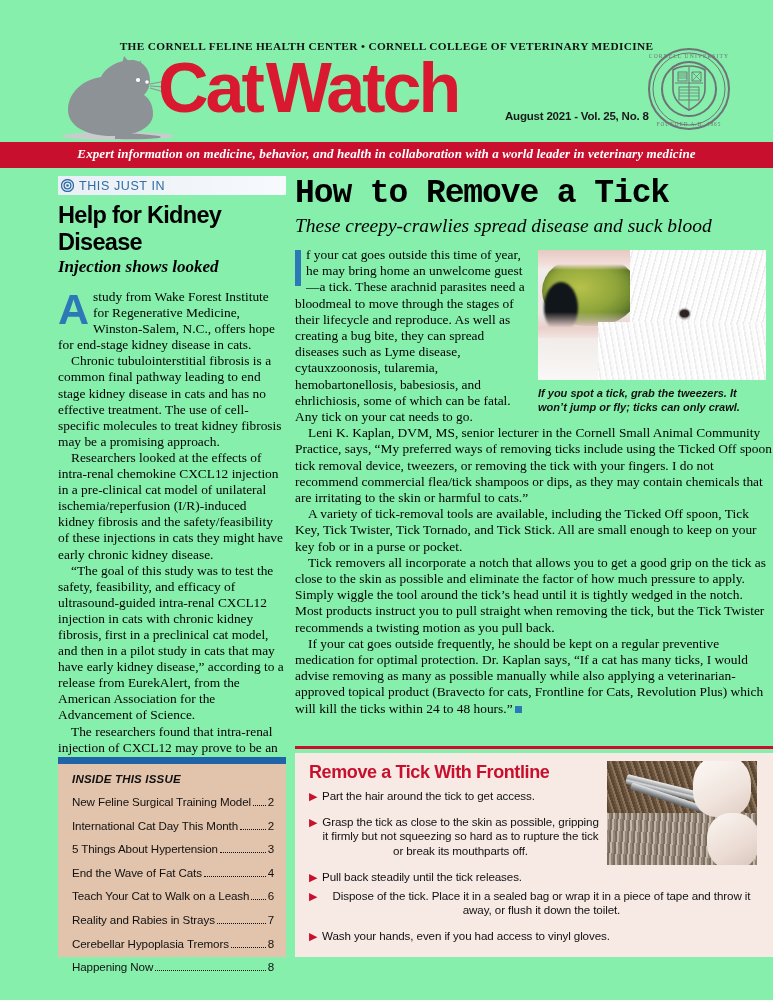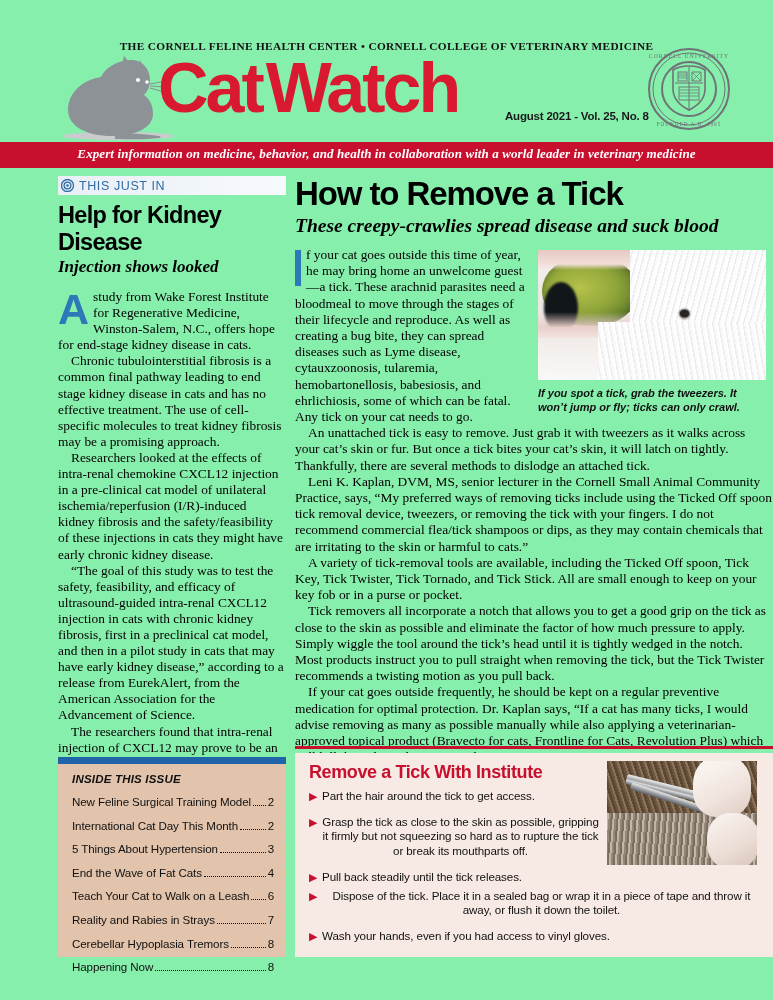--- a/index.html
+++ b/index.html
@@ -43,23 +43,23 @@
   .lc-body p.first{text-indent:0;}
   .dropcap{float:left;font-family:"Liberation Sans",sans-serif;font-weight:700;
     font-size:43px;line-height:36px;color:#2d79b8;margin:2px 4px 0 0;}
   .cite{font-family:"Liberation Serif",serif;font-style:italic;font-size:11.2px;
     line-height:13.5px;color:#333;margin-top:5px;}
   .endmark{display:inline-block;width:7px;height:7px;background:#2d79b8;
     vertical-align:baseline;margin-left:2px;}
 
   
   .main-col{position:absolute;left:295px;top:176px;width:478px;padding-right:0;}
-  .main-head{font-family:Liberation Sans, sans-serif;font-weight:700;font-size:33px;
+  .main-head{font-family:Liberation Mono, monospace;font-weight:700;font-size:33px;
     letter-spacing:-1.1px;line-height:36px;color:#000;margin:0;}
-  .main-sub{font-family:"Liberation Serif",serif;font-style:italic;font-weight:700;
+  .main-sub{font-family:"Liberation Serif",serif;font-style:italic;font-weight:400;
     font-size:19.5px;line-height:24px;margin-top:2px;color:#000;}
   .art-body{font-family:"Liberation Serif",serif;font-size:13.4px;line-height:16.2px;
     margin-top:9px;color:#000;}
   .art-body p{margin:0;text-indent:13px;}
   .art-body p.noindent{text-indent:0;}
   .ibar{float:left;width:6px;height:36px;background:#2d79b8;margin:3px 5px 0 0;}
   .photo-wrap{float:right;width:235px;margin:3px 0 6px 12px;}
   .photo{position:relative;width:228px;height:130px;overflow:hidden;}
   .photo-credit{position:absolute;right:-7px;top:18px;width:96px;
     transform:rotate(90deg);transform-origin:right top;
@@ -219,21 +219,20 @@
           <div class="fur"></div>
           <div class="fur2"></div>
           <div class="tick-legs"></div>
           <div class="tick-dot"></div>
           <div class="photo-credit">gromovataya | iStock Photo</div>
         </div>
         <div class="caption">If you spot a tick, grab the tweezers. It won’t jump or fly; ticks can only crawl.</div>
       </div>
 
       <p class="noindent"><span class="ibar"></span><span>f your cat goes outside this time of year, he may bring home an unwelcome guest—a tick. These arachnid parasites need a bloodmeal to move through the stages of their lifecycle and reproduce. As well as creating a bug bite, they can spread diseases such as Lyme disease, cytauxzoonosis, tularemia, hemobartonellosis, babesiosis, and ehrlichiosis, some of which can be fatal. Any tick on your cat needs to go.</span></p>
-      <p>An unattached tick is easy to remove. Just grab it with tweezers as it walks across your cat’s skin or fur. But once a tick bites your cat’s skin, it will latch on tightly. Thankfully, there are several methods to dislodge an attached tick.</p>
       <p>Leni K. Kaplan, DVM, MS, senior lecturer in the Cornell Small Animal Community Practice, says, “My preferred ways of removing ticks include using the Ticked Off spoon tick removal device, tweezers, or removing the tick with your fingers. I do not recommend commercial flea/tick shampoos or dips, as they may contain chemicals that are irritating to the skin or harmful to cats.”</p>
       <p>A variety of tick-removal tools are available, including the Ticked Off spoon, Tick Key, Tick Twister, Tick Tornado, and Tick Stick. All are small enough to keep on your key fob or in a purse or pocket.</p>
       <p>Tick removers all incorporate a notch that allows you to get a good grip on the tick as close to the skin as possible and eliminate the factor of how much pressure to apply. Simply wiggle the tool around the tick’s head until it is tightly wedged in the notch. Most products instruct you to pull straight when removing the tick, but the Tick Twister recommends a twisting motion as you pull back.</p>
       <p><span>If your cat goes outside frequently, he should be kept on a regular preventive medication for optimal protection. Dr. Kaplan says, “If a cat has many ticks, I would advise removing as many as possible manually while also applying a veterinarian-approved topical product (Bravecto for cats, Frontline for Cats, Revolution Plus) which will kill the ticks within 24 to 48 hours.”</span><span class="endmark"></span></p>
     </div>
   </div>
 
   <div class="inside-box">
     <div class="inside-top"></div>
     <div class="inside-title">INSIDE THIS ISSUE</div>
@@ -276,21 +275,21 @@
       <div class="toc-row">
         <span class="toc-label">Happening Now</span>
         <span class="toc-dots"></span>
         <span class="toc-page">8</span>
       </div>
     </div>
   </div>
 
   <div class="tw-rule"></div>
   <div class="tw-box">
-    <div class="tw-title">Remove a Tick With Institute</div>
+    <div class="tw-title">Remove a Tick With Frontline</div>
 
     <div class="tw-photo">
       <div class="twp-bg"></div>
       <div class="twp-fur2"></div>
       <div class="twp-tweezer"></div>
       <div class="twp-tweezer2"></div>
       <div class="twp-finger1"></div>
       <div class="twp-finger2"></div>
 
     </div>

